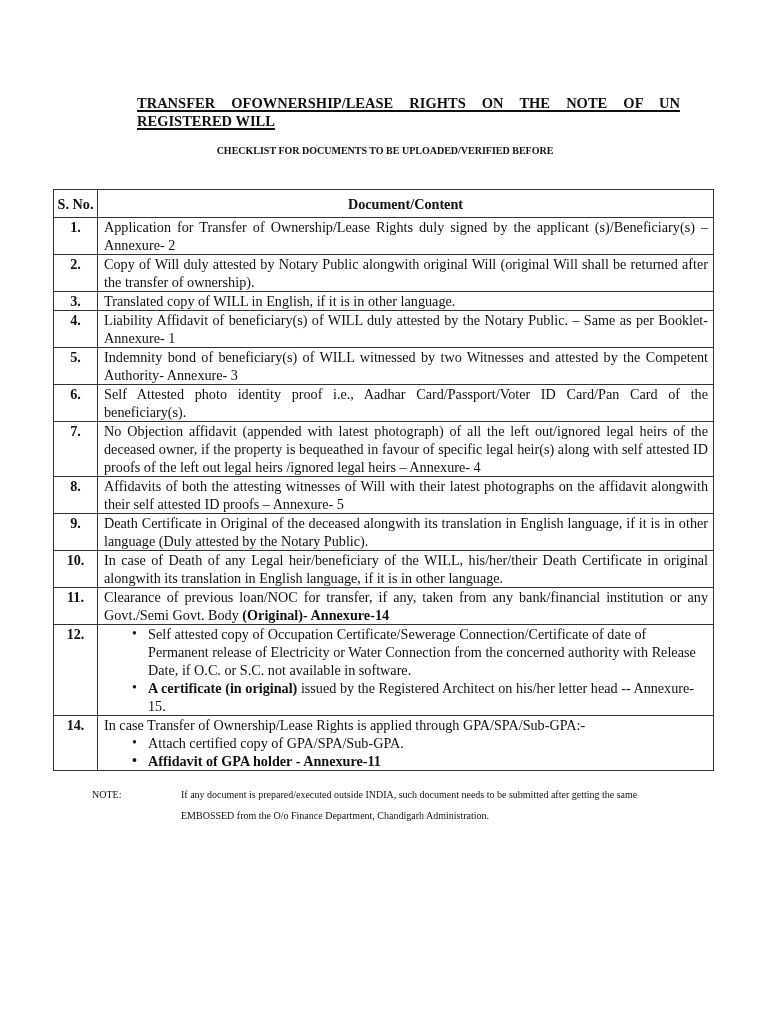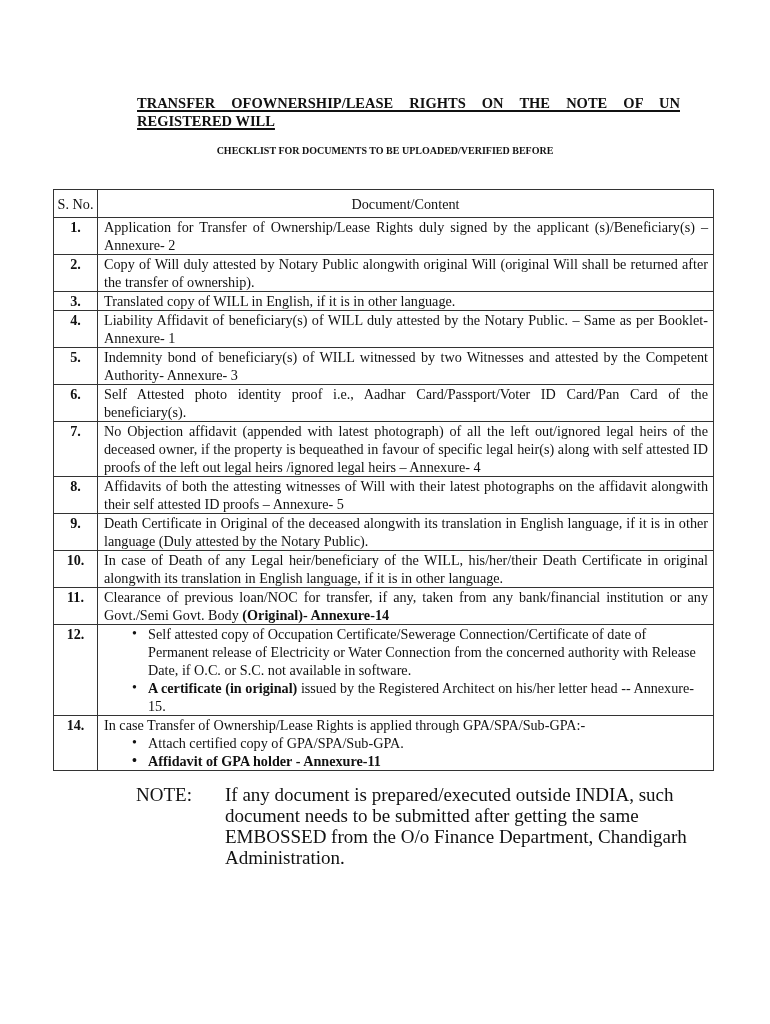--- a/index.html
+++ b/index.html
@@ -47,21 +47,21 @@
     border-collapse: collapse;
     font-size: 14.2px;
     line-height: 18px;
   }
   table.checklist th, table.checklist td {
     border: 1px solid #333333;
     vertical-align: top;
     padding: 0 5px 0 6px;
   }
   table.checklist th {
-    font-weight: normal;
+    font-weight: bold;
     height: 27px;
     vertical-align: middle;
     padding: 0 4px;
   }
   .col-sno {
     width: 43px;
     text-align: center;
     font-weight: bold;
     padding: 0 !important;
   }
@@ -84,24 +84,23 @@
     left: -16px;
     top: 0;
     font-size: 14px;
   }
   .b { font-weight: bold; }
   .note {
     position: absolute;
     left: 92px;
     top: 784px;
     width: 620px;
-    font-size: 19px;
+    font-size: 10px;
     line-height: 21px;
     display: flex;
-    margin-left: 44px;
   }
   .note-label {
     width: 89px;
     flex: none;
   }
   .note-text {
     width: 510px;
   }
 </style>
 </head>

